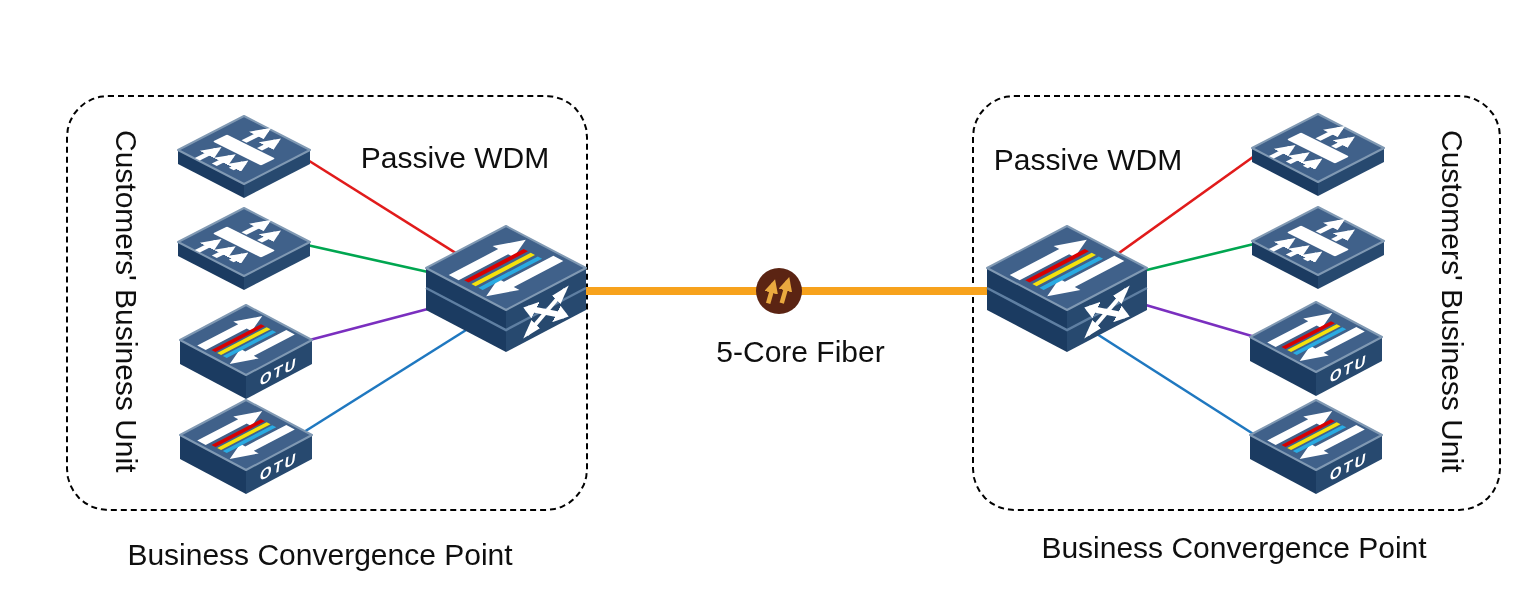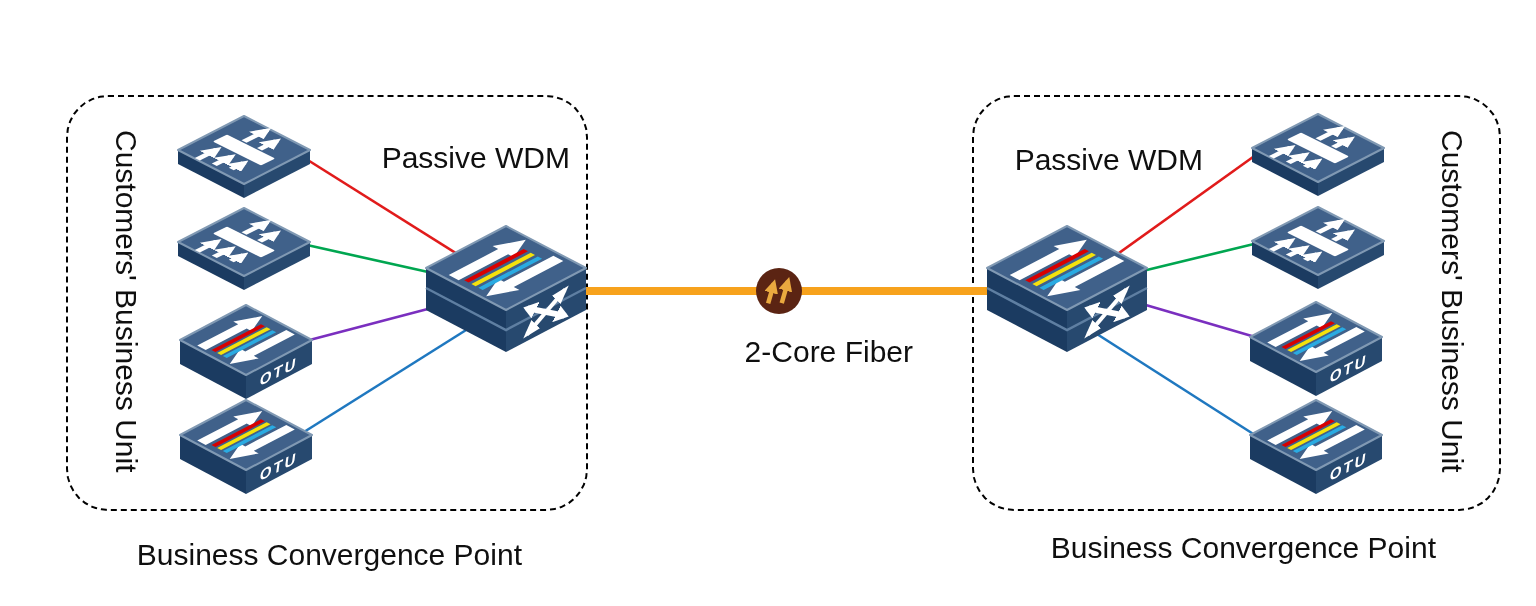--- a/index.html
+++ b/index.html
@@ -6,21 +6,21 @@
   .stage{
     position:relative;width:1536px;height:606px;background:#ffffff;overflow:hidden;
     font-family:"Liberation Sans", sans-serif;color:#0f0f0f;
   }
   .group-box{
     position:absolute;border:2.5px dashed #000;border-radius:42px;background:transparent;
   }
   .group-box.left{left:66px;top:95px;width:518px;height:412px;}
   .group-box.right{left:972px;top:95px;width:525px;height:412px;}
   .scene{position:absolute;left:0;top:0;width:1536px;height:606px;}
-  .lbl{position:absolute;font-size:30px;line-height:1.1;text-align:right;white-space:nowrap;}
+  .lbl{position:absolute;font-size:30px;line-height:1.1;text-align:center;white-space:nowrap;}
   .lbl.pwdm-l{left:340px;top:141px;width:230px;}
   .lbl.pwdm-r{left:973px;top:143px;width:230px;}
   .lbl.fiber{left:688px;top:335px;width:225px;}
   .lbl.bcp-l{left:118px;top:538px;width:404px;}
   .lbl.bcp-r{left:1032px;top:531px;width:404px;}
   .vlabel{
     position:absolute;top:95px;height:412px;width:60px;
     writing-mode:vertical-rl;display:flex;align-items:center;justify-content:center;
     font-size:30px;white-space:nowrap;
   }
@@ -137,18 +137,18 @@
       </g>
     </g>
   </svg>
 
   <div class="vlabel left">Customers' Business Unit</div>
   <div class="vlabel right">Customers' Business Unit</div>
 
   <div class="lbl pwdm-l">Passive WDM</div>
   <div class="lbl pwdm-r">Passive WDM</div>
 
-  <div class="lbl fiber">2-Core Fiber</div>
+  <div class="lbl fiber">5-Core Fiber</div>
 
   <div class="lbl bcp-l">Business Convergence Point</div>
   <div class="lbl bcp-r">Business Convergence Point</div>
 
 </div>
 
 </body></html>

